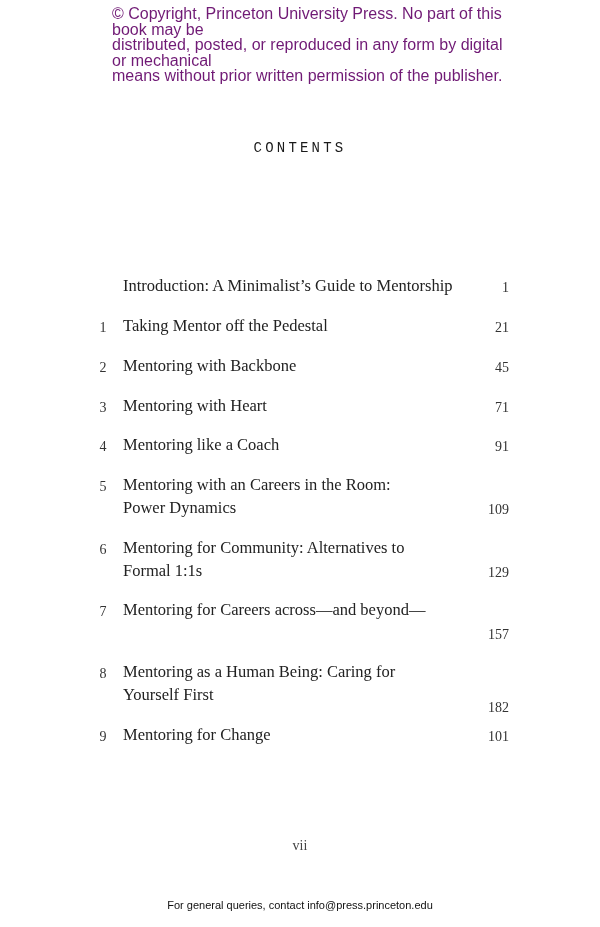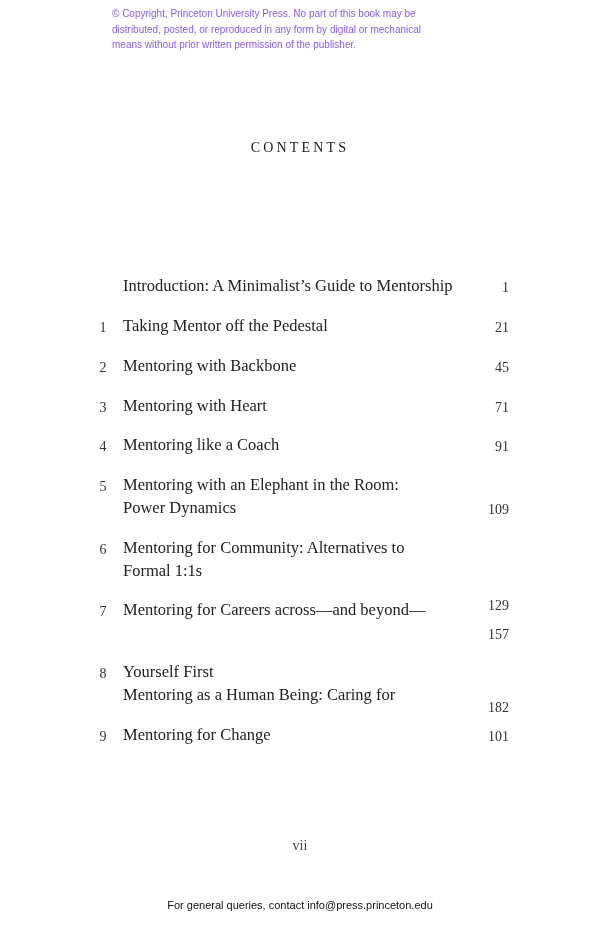--- a/index.html
+++ b/index.html
@@ -13,31 +13,31 @@
       position: relative;
       overflow: hidden;
       color: #1a1a1a;
     }
     .copyright {
       position: absolute;
       left: 112px;
       top: 6px;
       width: 400px;
       font-family: "Liberation Sans", sans-serif;
-      font-size: 10px;
+      font-size: 16px;
       line-height: 15.5px;
-      color: #8b5cf6;
+      color: #701a75;
     }
     .contents-title {
       position: absolute;
       left: 0;
       width: 600px;
       top: 140px;
       text-align: center;
-      font-family: Liberation Serif, serif;
+      font-family: Liberation Mono, monospace;
       font-size: 14px;
       letter-spacing: 3.2px;
       color: #1a1a1a;
     }
     .toc {
       position: absolute;
       left: 0;
       top: 0;
       width: 600px;
     }
@@ -143,48 +143,48 @@
     <span class="num" style="top:2px;">4</span>
     <div class="title">
       <span>Mentoring like a Coach</span>
     </div>
     <span class="page" style="top:2px;">91</span>
   </div>
 
   <div class="entry" style="top:473px;">
     <span class="num" style="top:2px;">5</span>
     <div class="title">
-      <span>Mentoring with an Elephant in the Room:</span>
+      <span>Mentoring with an Careers in the Room:</span>
       <span>Power Dynamics</span>
     </div>
     <span class="page" style="top:25px;">109</span>
   </div>
 
   <div class="entry" style="top:536px;">
     <span class="num" style="top:2px;">6</span>
     <div class="title">
       <span>Mentoring for Community: Alternatives to</span>
       <span>Formal 1:1s</span>
     </div>
-    <span class="page" style="top:25px;margin-top:33px;">129</span>
+    <span class="page" style="top:25px;">129</span>
   </div>
 
   <div class="entry" style="top:598px;">
     <span class="num" style="top:2px;">7</span>
     <div class="title">
       <span>Mentoring for Careers across—and beyond—</span>
     </div>
     <span class="page" style="top:25px;text-align:center;">157</span>
   </div>
 
   <div class="entry" style="top:660px;">
     <span class="num" style="top:2px;">8</span>
     <div class="title">
+      <span>Mentoring as a Human Being: Caring for</span>
       <span>Yourself First</span>
-      <span>Mentoring as a Human Being: Caring for</span>
     </div>
     <span class="page" style="top:36px;">182</span>
   </div>
 
   <div class="entry" style="top:723px;">
     <span class="num" style="top:2px;">9</span>
     <div class="title">
       <span>Mentoring for Change</span>
     </div>
     <span class="page" style="top:2px;">101</span>

